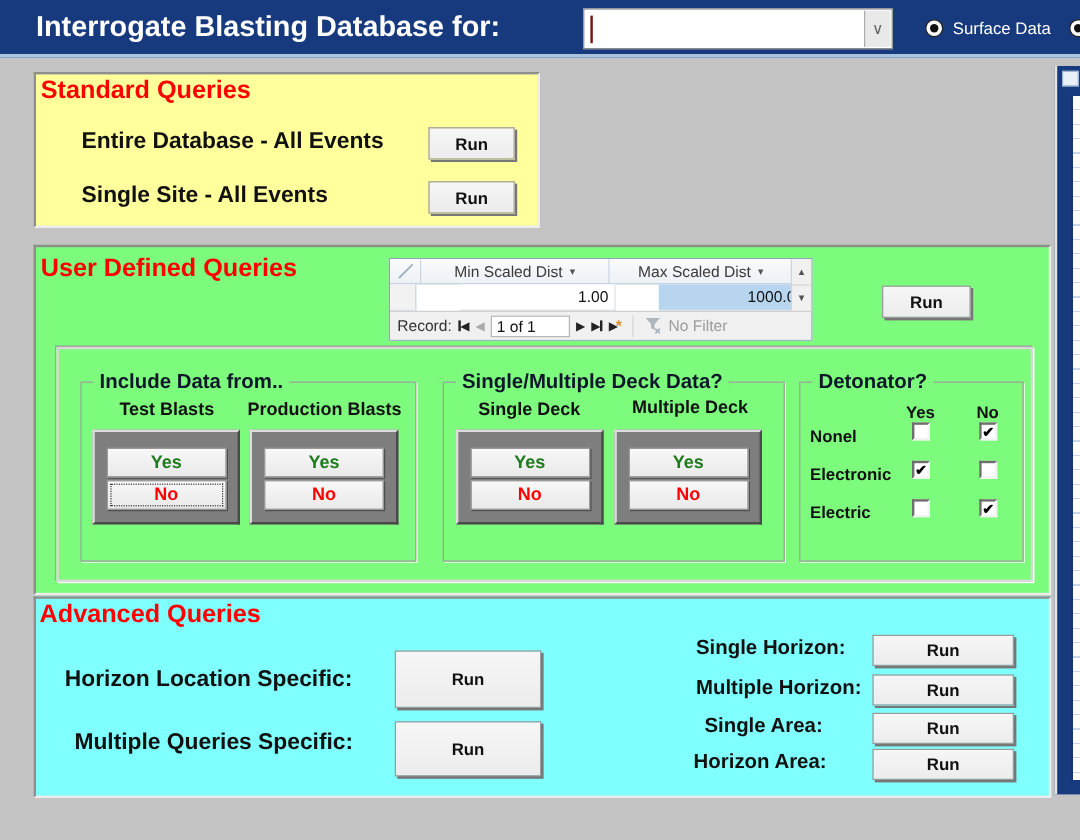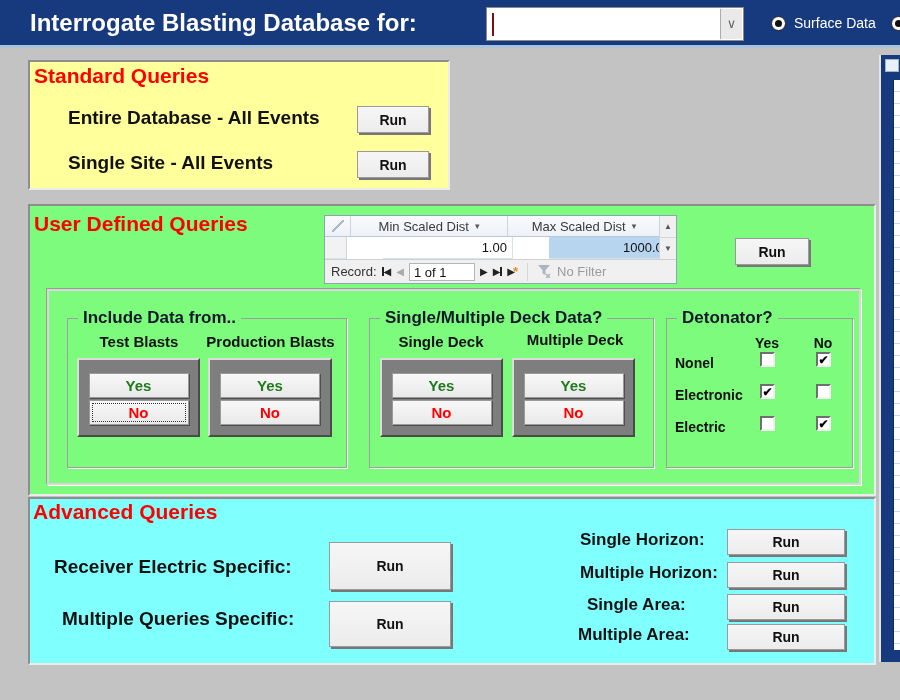--- a/index.html
+++ b/index.html
@@ -186,35 +186,35 @@
       <div class="abs det-label" style="left:8px; top:100px;">Electric</div>
       <div class="abs cb" style="left:93px; top:97px;"></div>
       <div class="abs cb" style="left:149px; top:97px;">✔</div>
     </div>
   </div>
 </div>
 
 <div class="abs section" style="left:28px; top:497px; width:848px; height:168px; background:#80FFFF;">
   <div class="abs sec-title" style="left:3px; top:1px;">Advanced Queries</div>
 
-  <div class="abs adv-label-l" style="left:24px; top:57px;">Receiver Electric Specific:</div>
+  <div class="abs adv-label-l" style="left:24px; top:57px;">Horizon Location Specific:</div>
   <button class="abs btn" style="left:299px; top:43px; width:122px; height:48px;">Run</button>
 
   <div class="abs adv-label-l" style="left:32px; top:109px;">Multiple Queries Specific:</div>
   <button class="abs btn" style="left:299px; top:102px; width:122px; height:46px;">Run</button>
 
   <div class="abs adv-label-r" style="left:550px; top:31px;">Single Horizon:</div>
   <button class="abs btn" style="left:697px; top:30px; width:118px; height:26px;">Run</button>
 
   <div class="abs adv-label-r" style="left:550px; top:64px;">Multiple Horizon:</div>
   <button class="abs btn" style="left:697px; top:63px; width:118px; height:26px;">Run</button>
 
   <div class="abs adv-label-r" style="left:557px; top:96px;">Single Area:</div>
   <button class="abs btn" style="left:697px; top:95px; width:118px; height:26px;">Run</button>
 
-  <div class="abs adv-label-r" style="left:548px; top:126px;">Multiple Area:</div>
+  <div class="abs adv-label-r" style="left:548px; top:126px;">Horizon Area:</div>
   <button class="abs btn" style="left:697px; top:125px; width:118px; height:26px;">Run</button>
 </div>
 
 <div class="abs right-strip">
   <div class="strip-box"></div>
   <div class="strip-grid"></div>
 </div>
 
 </body></html>

